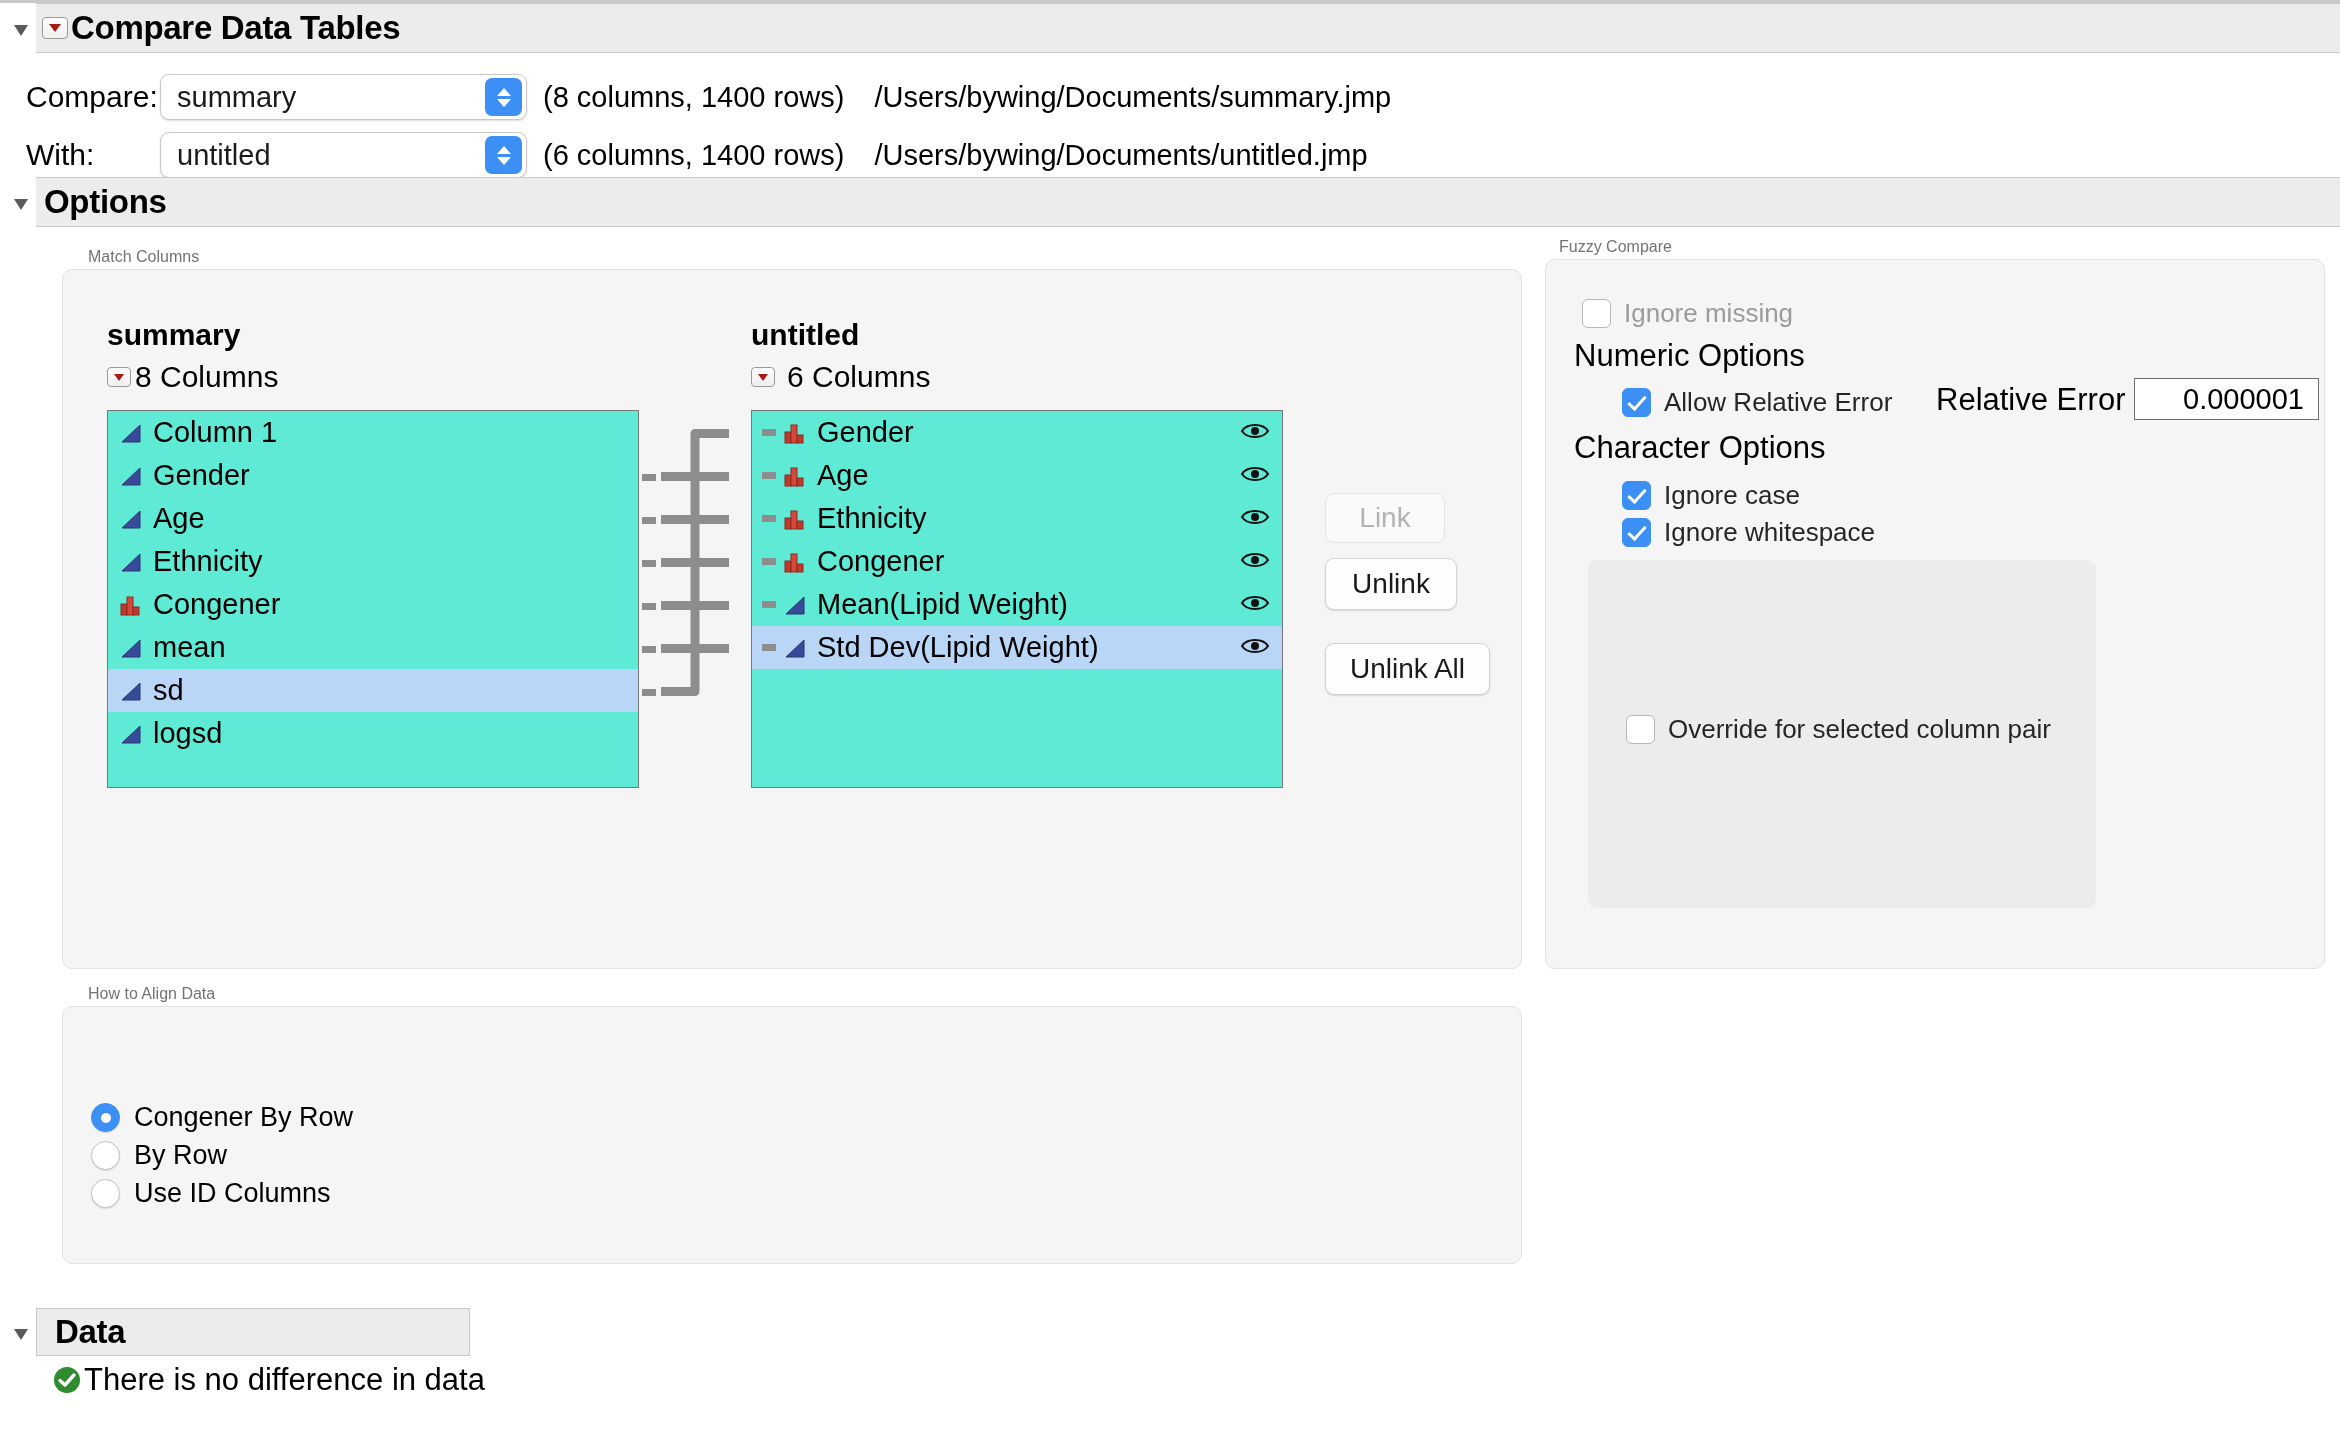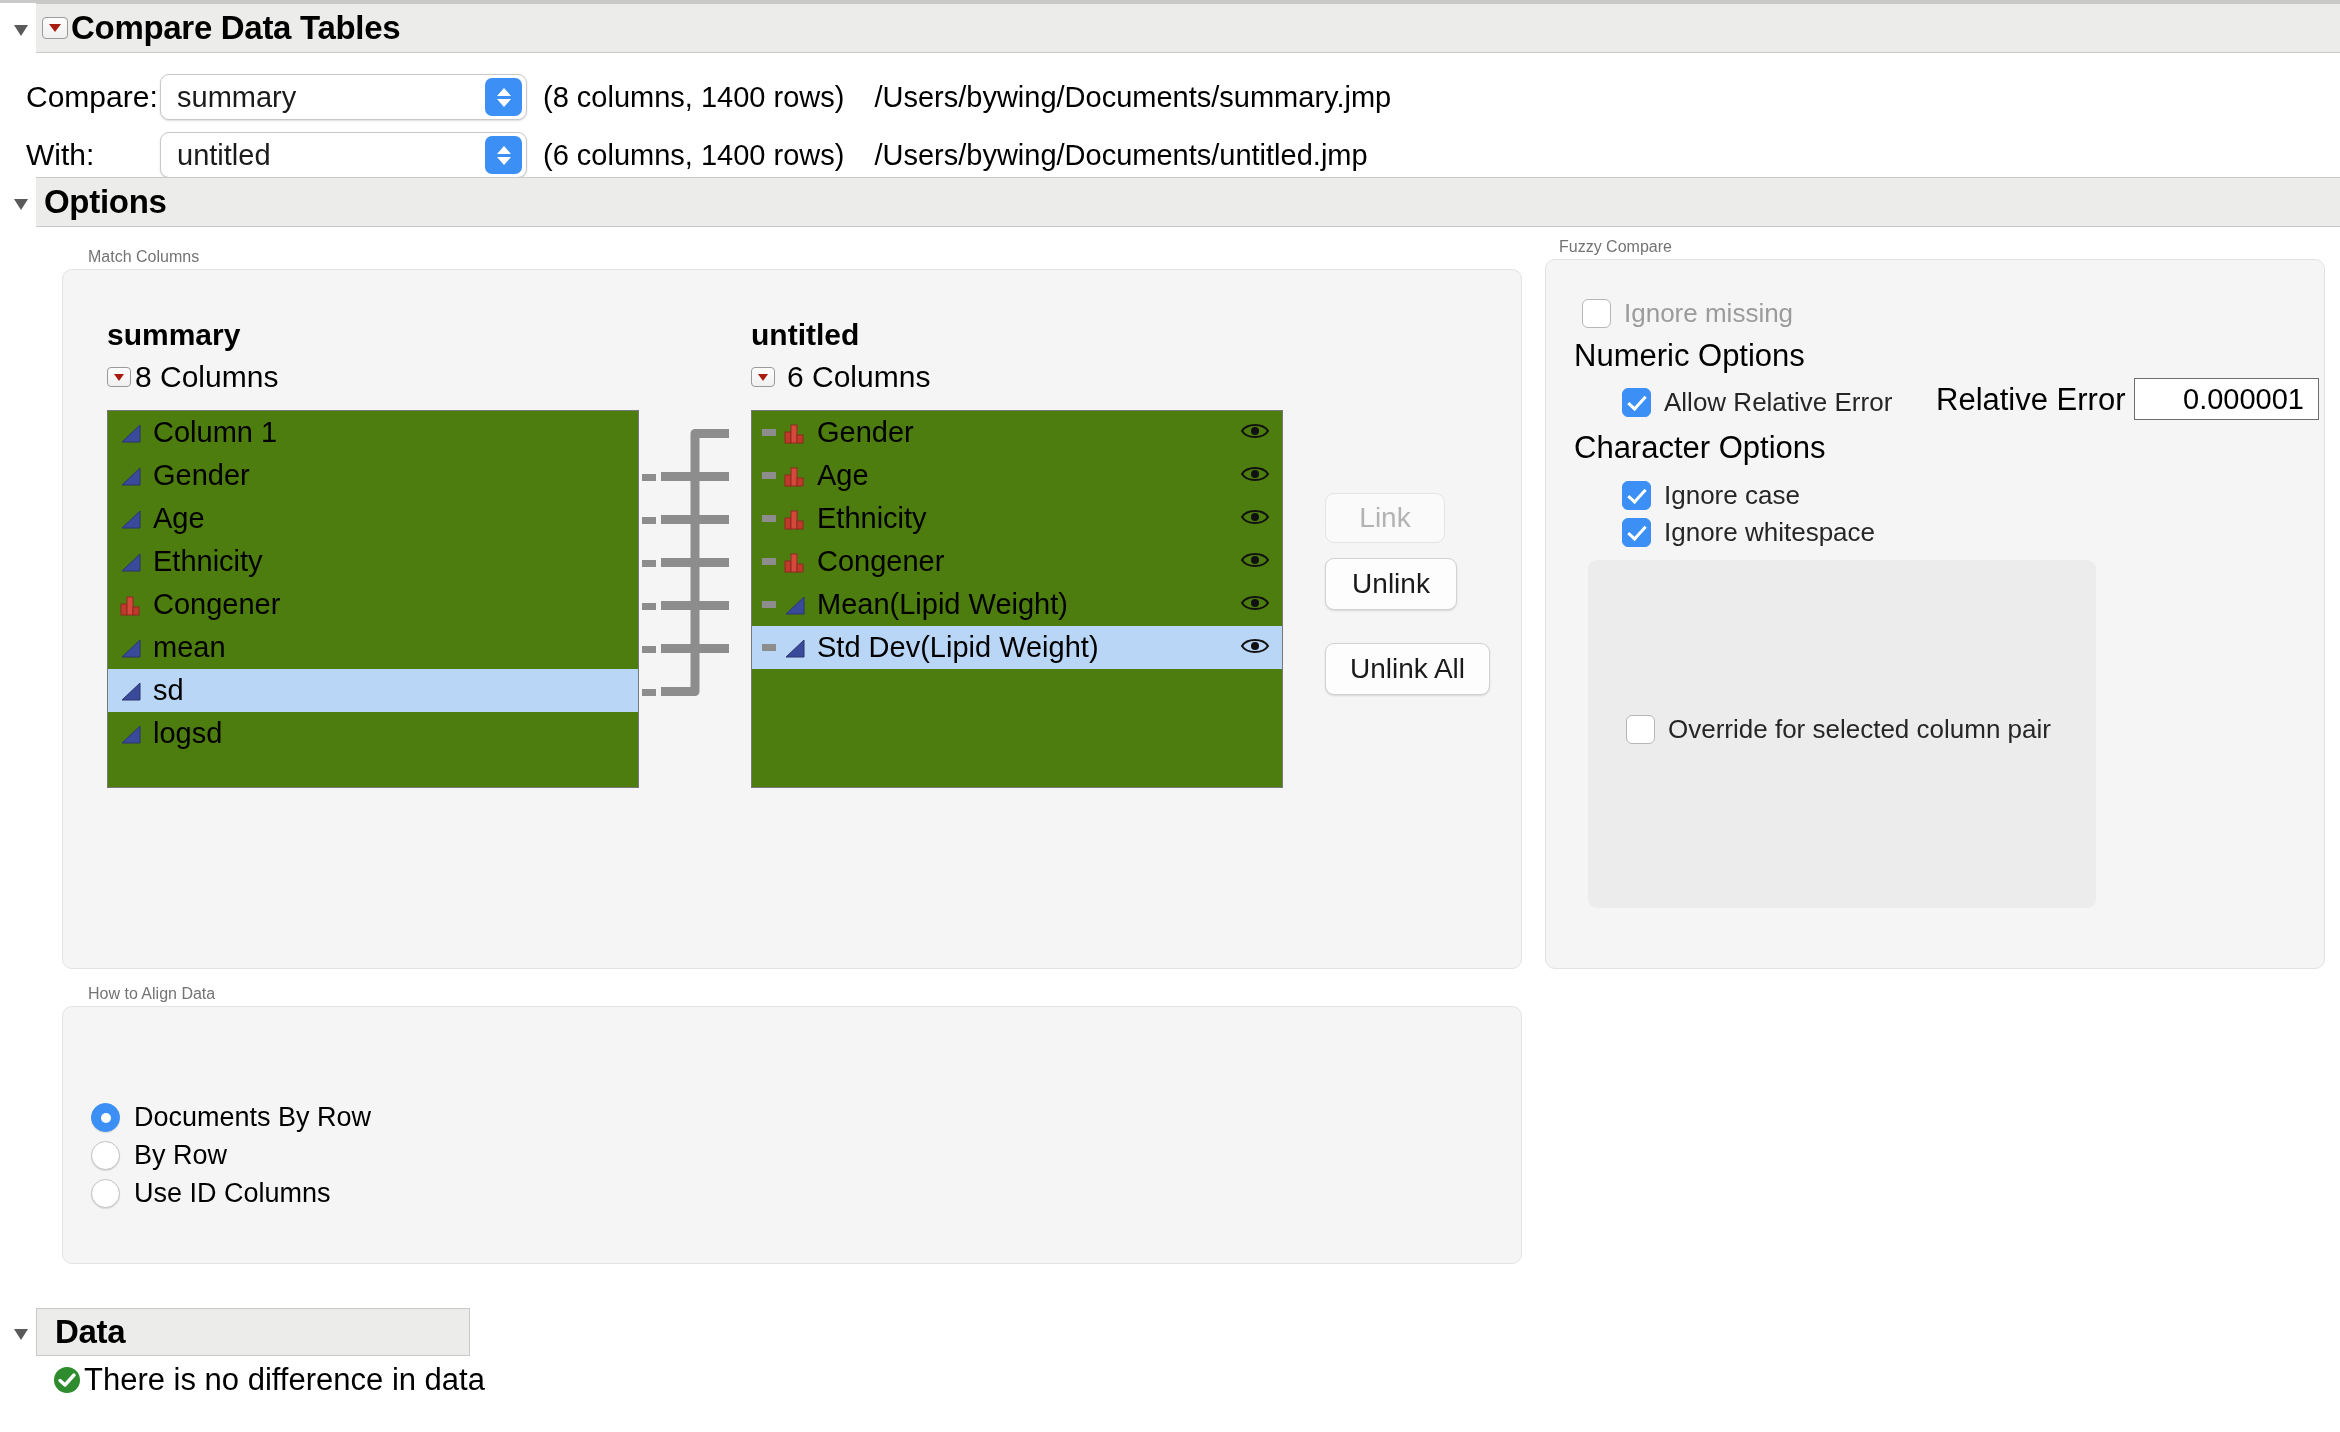--- a/index.html
+++ b/index.html
@@ -144,21 +144,21 @@
     position: absolute;
   }
   .cols-count {
     position: absolute;
     display: flex; align-items: center;
     font-size: 30px;
   }
 
   .collist {
     position: absolute;
-    background: #4d7c0f;
+    background: #5eead4;
     border: 1px solid #777777;
     box-sizing: border-box;
     overflow: hidden;
     text-align: right;
   }
   .colrow {
     height: 43px;
     display: flex; align-items: center;
     padding-left: 10px;
     box-sizing: border-box;
@@ -583,21 +583,21 @@
       </div>
     </div>
   </div>
 </div>
 
 <div id="align">
   <div class="grp-label">How to Align Data</div>
   <div class="grp-box" id="align-box">
       <div class="radio-row" style="left: 28px; top: 95px;">
         <span class="radio on"></span>
-        <span class="radio-label">Documents By Row</span>
+        <span class="radio-label">Congener By Row</span>
       </div>
       <div class="radio-row" style="left: 28px; top: 133px;">
         <span class="radio"></span>
         <span class="radio-label">By Row</span>
       </div>
       <div class="radio-row" style="left: 28px; top: 171px;">
         <span class="radio"></span>
         <span class="radio-label">Use ID Columns</span>
       </div>
     </div>

